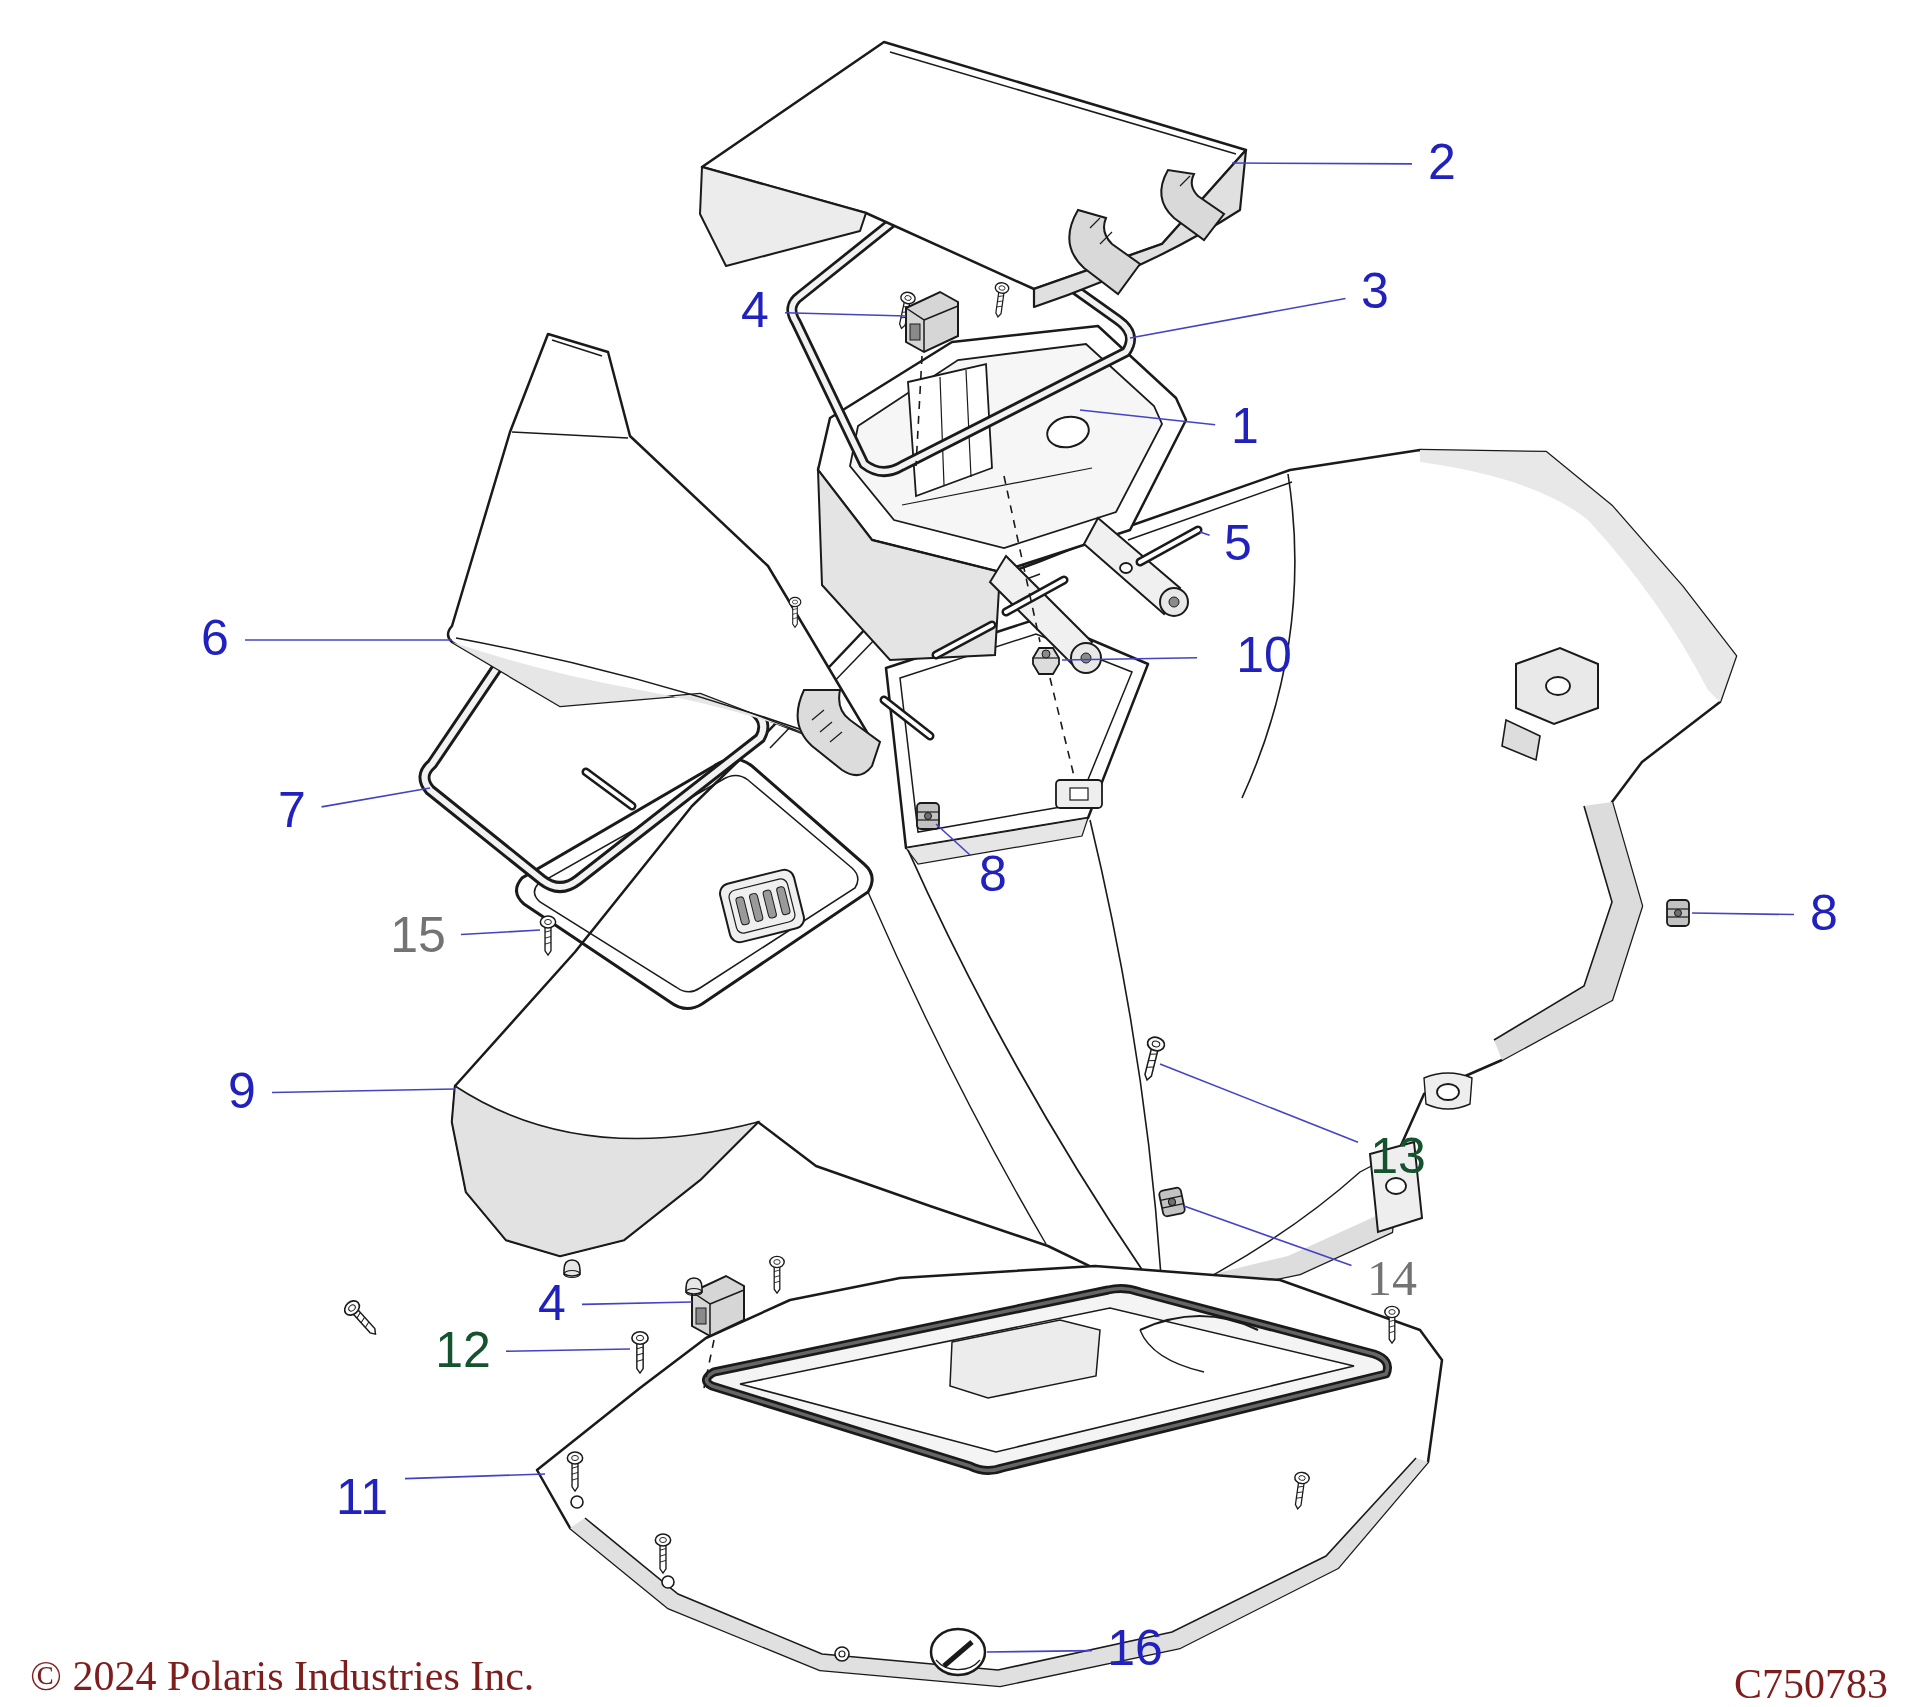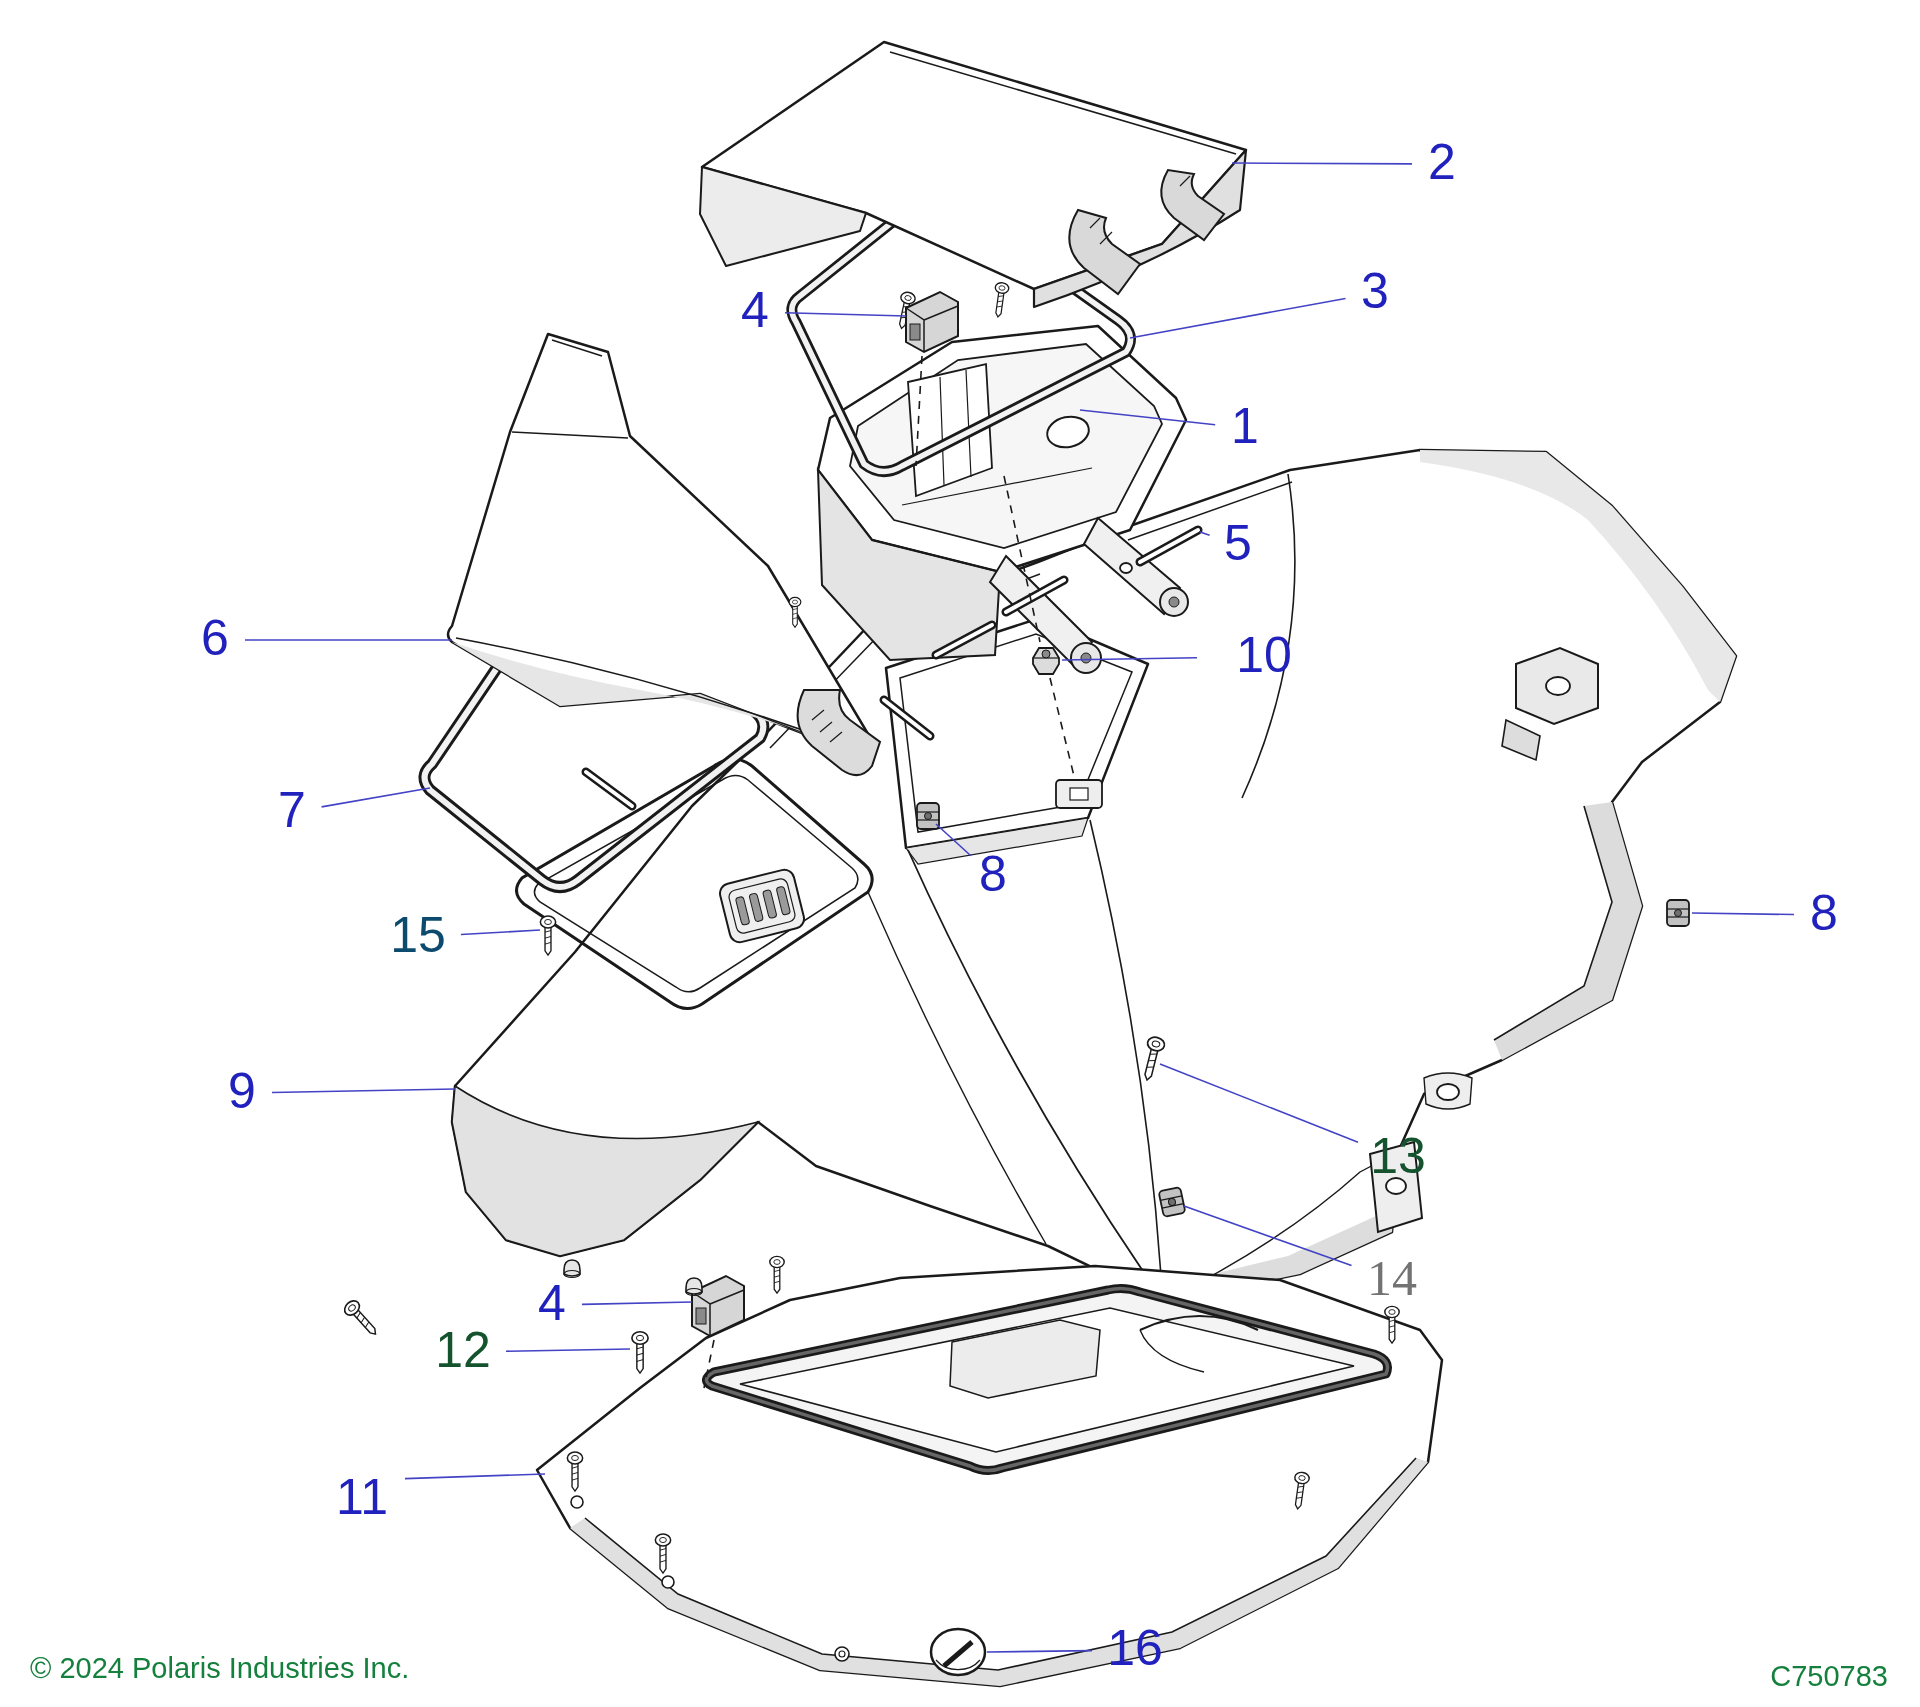--- a/index.html
+++ b/index.html
@@ -2,21 +2,21 @@
 <html><head>
 <meta charset="utf-8">
 <style>
   html,body{margin:0;padding:0;background:#ffffff;}
   .page{position:relative;width:1920px;height:1707px;background:#ffffff;overflow:hidden;
         font-family:"Liberation Sans", sans-serif;}
   .page svg.art{position:absolute;left:0;top:0;}
   #callout-layer{position:absolute;left:0;top:0;width:100%;height:100%;pointer-events:none;}
   .callout{position:absolute;transform:translate(-50%,-54%);font-size:50px;line-height:1;
            font-family:"Liberation Sans", sans-serif;font-weight:400;}
-  .footer{position:absolute;font-size:29px;color:#15803d;white-space:nowrap;}
+  .footer{position:absolute;font-size:42px;color:#7f1d1d;white-space:nowrap;font-family:Liberation Serif, serif;}
   .footer-left{left:30px;top:1652px;}
   .footer-right{right:32px;top:1660px;text-align:center;}
 </style>
 </head>
 <body>
 
 <div class="page">
 
 <svg class="art" width="1920" height="1707" viewBox="0 0 1920 1707">
   <defs>
@@ -263,21 +263,21 @@
       <div class="callout" style="left: 215px; top: 640px; color: rgb(33, 33, 189);">6</div>
       <div class="callout" style="left: 292px; top: 812px; color: rgb(33, 33, 189);">7</div>
       <div class="callout" style="left: 993px; top: 876px; color: rgb(33, 33, 189);">8</div>
       <div class="callout" style="left: 1824px; top: 915px; color: rgb(33, 33, 189);">8</div>
       <div class="callout" style="left: 242px; top: 1093px; color: rgb(33, 33, 189);">9</div>
       <div class="callout" style="left: 1240px; top: 657px; color: rgb(33, 33, 189); margin-left: 24px;">10</div>
       <div class="callout" style="left: 362px; top: 1480px; color: rgb(33, 33, 189); margin-top: 19px;">11</div>
       <div class="callout" style="left: 463px; top: 1352px; color: #14532d;">12</div>
       <div class="callout" style="left: 1398px; top: 1158px; color: #14532d;">13</div>
       <div class="callout" style="left: 1392px; top: 1280px; color: #737373; font-family: Liberation Serif, serif;">14</div>
-      <div class="callout" style="left: 418px; top: 937px; color: #0c4a6e;">15</div>
+      <div class="callout" style="left: 418px; top: 937px; color: #737373;">15</div>
       <div class="callout" style="left: 1135px; top: 1650px; color: rgb(33, 33, 189); text-align: center;">16</div>
       <div class="callout" style="left: 552px; top: 1305px; color: rgb(33, 33, 189);">4</div>
     </div>
 
 <div class="footer footer-left">© 2024 Polaris Industries Inc.</div>
 <div class="footer footer-right">C750783</div>
 
 </div>
 
 </body></html>

